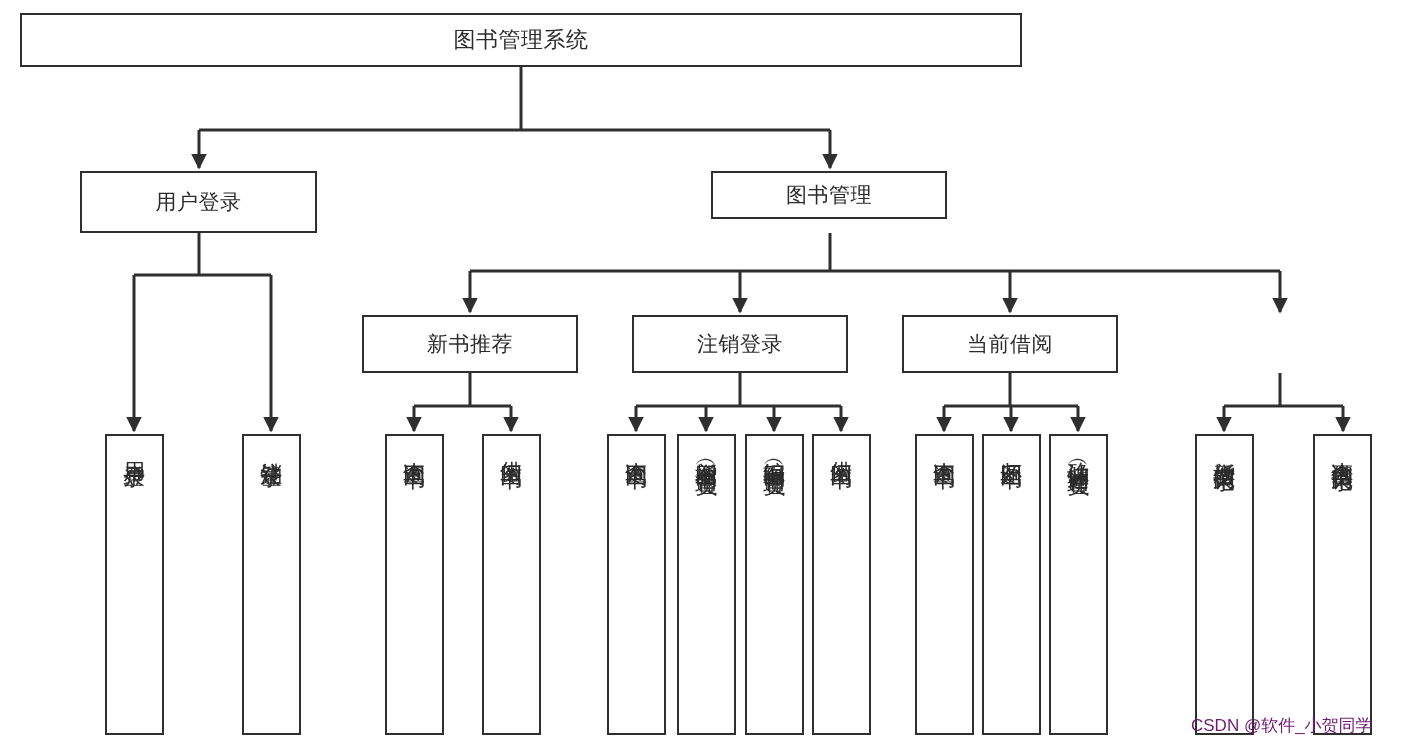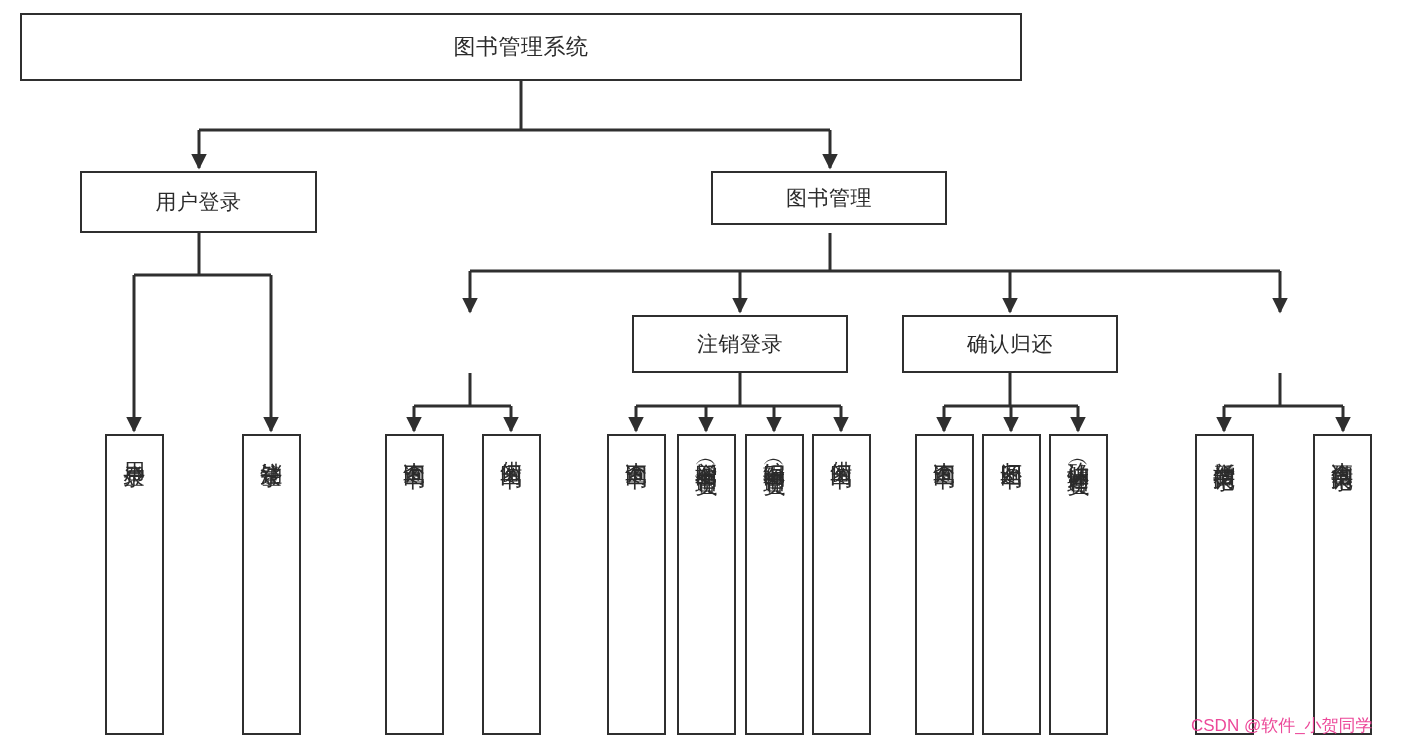--- a/index.html
+++ b/index.html
@@ -61,21 +61,21 @@
     font-size: 22px;
     line-height: 1.06;
     letter-spacing: 2px;
     white-space: nowrap;
   }
   .watermark {
     position: absolute;
     left: 1191px;
     top: 714px;
     font-size: 17px;
-    color: #ec4899;
+    color: #701a75;
     font-family: "Liberation Sans", "DejaVu Sans", sans-serif;
     white-space: nowrap;
     z-index: 5;
   }
 </style>
 </head>
 <body>
 
 <div id="canvas">
 
@@ -122,36 +122,39 @@
       <path d="M 1011 406 L 1011 431" marker-end="url(#arrow)"></path>
       <path d="M 1078 406 L 1078 431" marker-end="url(#arrow)"></path>
 
       <path d="M 1280 373 L 1280 406"></path>
       <path d="M 1224 406 L 1343 406"></path>
       <path d="M 1224 406 L 1224 431" marker-end="url(#arrow)"></path>
       <path d="M 1343 406 L 1343 431" marker-end="url(#arrow)"></path>
     </g>
   </svg>
 
-  <div class="node h root" style="left:20px; top:13px; width:1002px; height:68px;">
+  <div class="node h root" style="left:20px; top:13px; width:1002px; height:54px;">
     <span class="node-label">图书管理系统</span>
   </div>
 
   <div class="node h" style="left:80px; top:171px; width:237px; height:62px;">
     <span class="node-label">用户登录</span>
   </div>
-  <div class="node h" style="left:711px; top:171px; width:236px; height:54px;">
+  <div class="node h" style="left:711px; top:171px; width:236px; height:48px;">
     <span class="node-label">图书管理</span>
   </div>
 
+  <div class="node h" style="left:362px; top:315px; width:216px; height:58px;">
+    <span class="node-label">新书推荐</span>
+  </div>
   <div class="node h" style="left:632px; top:315px; width:216px; height:58px;">
     <span class="node-label">注销登录</span>
   </div>
   <div class="node h" style="left:902px; top:315px; width:216px; height:58px;">
-    <span class="node-label">确认归还</span>
+    <span class="node-label">当前借阅</span>
   </div>
 
   <div class="node v" style="left:105px; top:434px; width:59px; height:301px;">
     <span class="node-label">用户登录</span>
   </div>
   <div class="node v" style="left:242px; top:434px; width:59px; height:301px;">
     <span class="node-label">注销登录</span>
   </div>
 
   <div class="node v" style="left:385px; top:434px; width:59px; height:301px;">

